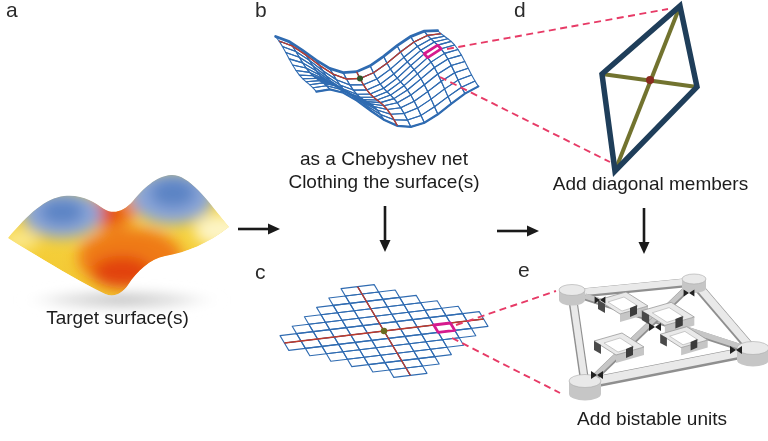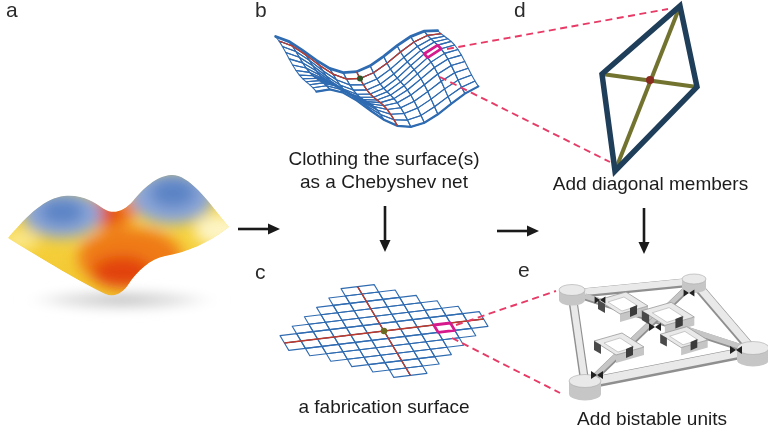--- a/index.html
+++ b/index.html
@@ -402,22 +402,22 @@
                   M 742 346 L 736 350 L 742 354 Z" fill="#222222"></path>
       </g>
   </svg>
 
   <div class="panel-letter" style="left:6px;top:-2px">a</div>
   <div class="panel-letter" style="left:255px;top:-2px">b</div>
   <div class="panel-letter" style="left:514px;top:-2px">d</div>
   <div class="panel-letter" style="left:255px;top:260px">c</div>
   <div class="panel-letter" style="left:518px;top:258px">e</div>
 
+  <div class="caption" style="left:10px;top:306px;width:215px">Target surface(s)</div>
   <div class="caption" style="left:264px;top:147px;width:240px">
+    <div>as a Chebyshev net</div>
     <div>Clothing the surface(s)</div>
-    <div>as a Chebyshev net</div>
   </div>
   <div class="caption" style="left:528px;top:172px;width:245px">Add diagonal members</div>
   <div class="caption" style="left:264px;top:395px;width:240px">
-    <div>a fabrication surface</div>
   </div>
   <div class="caption" style="left:532px;top:407px;width:240px">Add bistable units</div>
 </div>
 
 </body></html>

